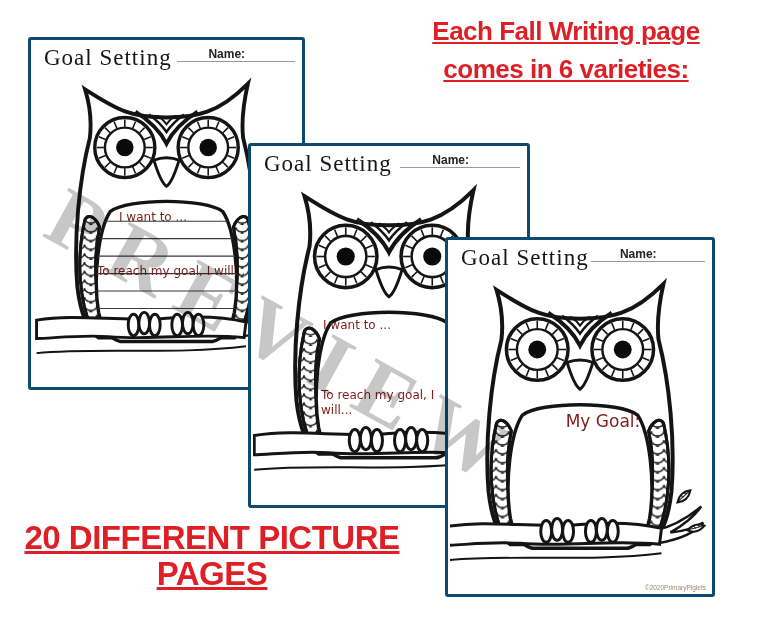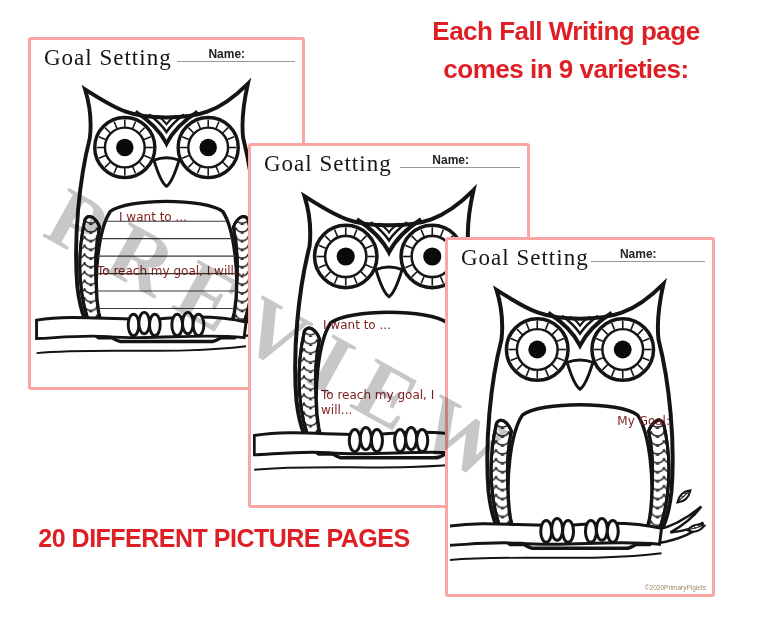--- a/index.html
+++ b/index.html
@@ -1,34 +1,34 @@
 <!DOCTYPE html>
 <html><head>
 <meta charset="utf-8">
 <style>
   html,body{margin:0;padding:0;background:#fff;}
   .canvas{position:relative;width:768px;height:618px;background:#ffffff;overflow:hidden;
           font-family:"Liberation Sans",sans-serif;}
 
   
   .note{position:absolute;color:#de1f26;font-weight:bold;text-align:center;
-        font-family:"Liberation Sans",sans-serif;z-index:45;}
+        font-family:"Liberation Sans",sans-serif;z-index:45;text-decoration:underline;}
   .note-top{left:368px;top:12px;width:396px;font-size:26px;line-height:38px;letter-spacing:-0.5px;}
-  .note-bottom{left:12px;top:520px;width:424px;font-size:25px;line-height:36px;letter-spacing:-0.5px;}
+  .note-bottom{left:0;top:520px;width:424px;font-size:33px;line-height:36px;letter-spacing:-0.5px;}
   .note span{display:block;}
 
   
   .watermark{position:absolute;left:78px;top:168px;z-index:40;
              font-family:"Liberation Serif",serif;font-weight:bold;
              font-size:84px;letter-spacing:18px;color:#c7c7c7;
              transform:rotate(29deg);transform-origin:0 0;
              mix-blend-mode:multiply;white-space:nowrap;}
 
   
-  .page{position:absolute;background:#fff;border:3px solid #fca5a5;border-radius:3px;
+  .page{position:absolute;background:#fff;border:3px solid #0c4a6e;border-radius:3px;
         box-sizing:border-box;padding-left:24px;}
   .page-1{left:28px;top:37px;width:277px;height:353px;z-index:1;}
   .page-2{left:248px;top:143px;width:282px;height:365px;z-index:2;}
   .page-3{left:445px;top:237px;width:270px;height:360px;z-index:3;}
 
   .page-title{position:absolute;left:13px;top:5px;font-family:"Liberation Serif",serif;
               font-size:23px;letter-spacing:1px;color:#161616;}
   .name-label{position:absolute;top:7px;right:21%;font-size:12px;font-weight:bold;color:#222;margin-left:40px;}
   .name-rule{position:absolute;top:21px;left:54%;right:7px;border-top:1px solid #999;}
 
@@ -36,21 +36,21 @@
   .page-1 .owl{height:320px;}
   .page-2 .owl{height:332px;}
   .page-3 .owl{height:328px;}
 
   .prompt{position:absolute;font-family:"DejaVu Sans",sans-serif;color:#7f1d1d;
           font-size:12px;line-height:15px;}
   .page-1 .prompt-a{left:88px;top:170px;}
   .page-1 .prompt-b{left:66px;top:224px;width:160px;}
   .page-2 .prompt-a{left:72px;top:172px;}
   .page-2 .prompt-b{left:70px;top:242px;width:128px;}
-  .page-3 .prompt-a{left:66px;top:174px;width:156px;text-align:right;font-size:12px;}
+  .page-3 .prompt-a{left:77px;top:174px;width:156px;text-align:center;font-size:17px;}
 
   .copyright{position:absolute;bottom:3px;right:6px;font-size:6.5px;color:#a08968;}
 </style>
 </head>
 <body>
 
 <svg width="0" height="0" style="position:absolute" aria-hidden="true">
   <defs>
     <pattern id="scl" width="13" height="9" patternUnits="userSpaceOnUse">
       <path d="M-6.5,2 a6.5,5 0 0 0 13,0 M6.5,2 a6.5,5 0 0 0 13,0 M0,6.5 a6.5,5 0 0 0 13,0" fill="none" stroke="#222" stroke-width="1.5"></path>
@@ -132,21 +132,21 @@
       <use href="#foot" transform="translate(107,265)"></use>
       <use href="#foot" transform="translate(152,265)"></use>
     </g>
   </defs>
 </svg>
 
 <div class="canvas">
 
   <div class="note note-top">
     <span>Each Fall Writing page</span>
-    <span>comes in 9 varieties:</span>
+    <span>comes in 6 varieties:</span>
   </div>
 
   <div class="page page-1">
     <div class="page-title">Goal Setting</div>
     <div class="name-label">Name:</div>
     <div class="name-rule"></div>
     <svg class="owl" viewBox="0 0 260 330" preserveAspectRatio="xMidYMin meet">
       <use href="#owl-back"></use>
         <use href="#ruled"></use>
         <use href="#owl-front"></use>

